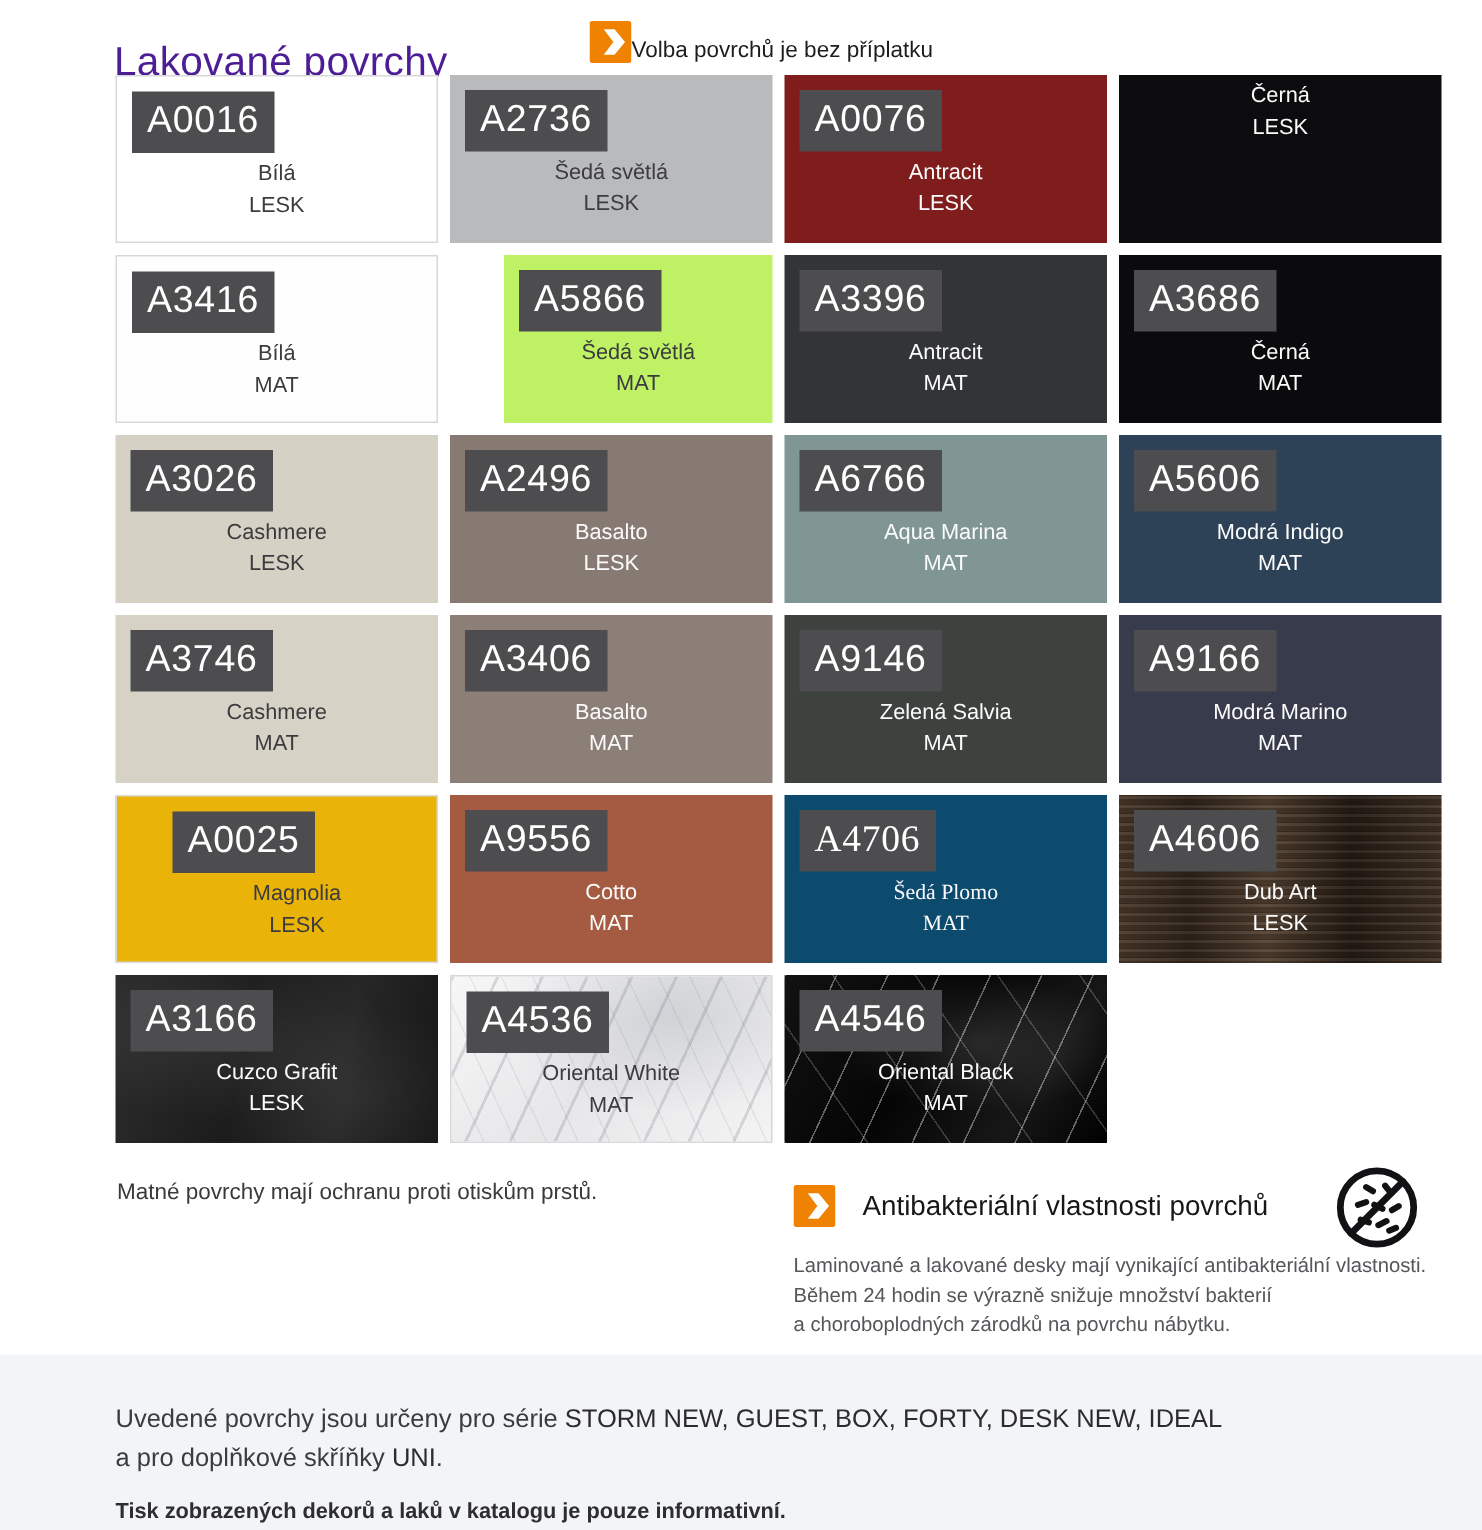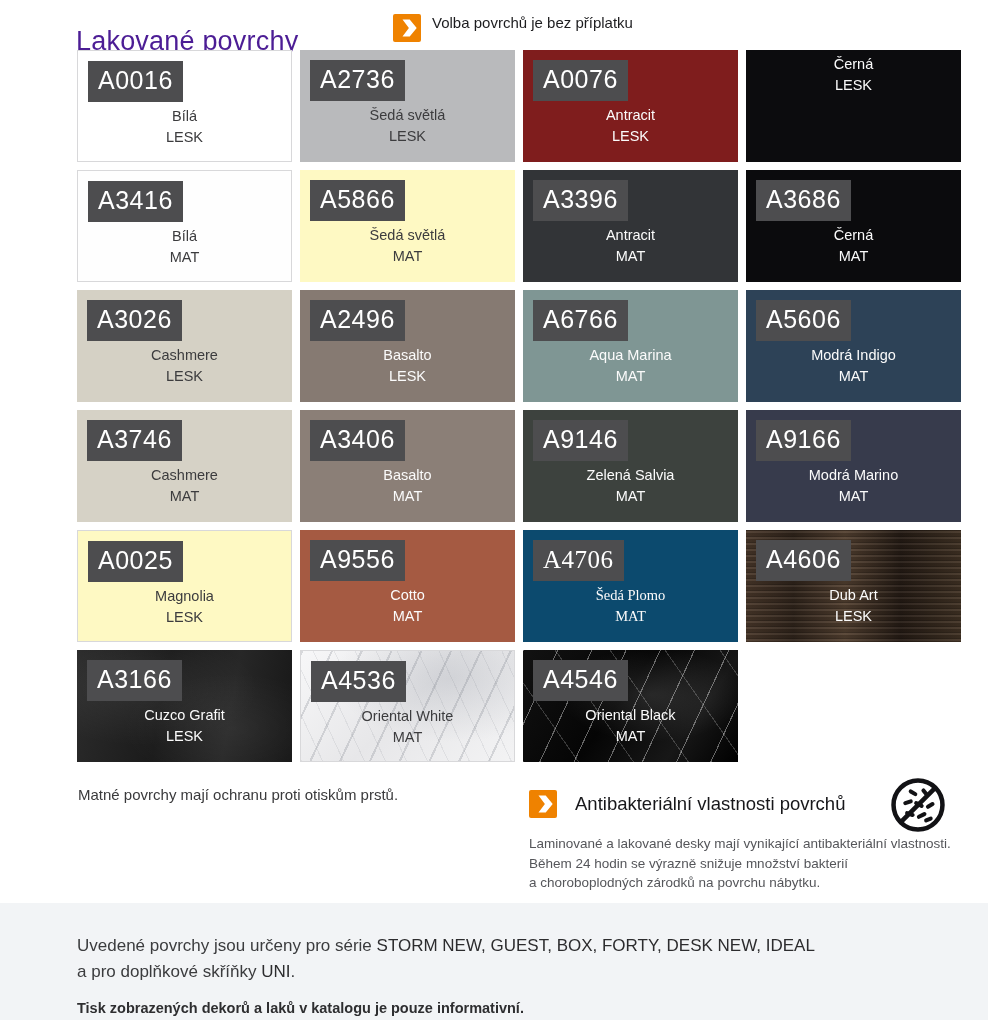--- a/index.html
+++ b/index.html
@@ -3,21 +3,21 @@
 <meta charset="utf-8">
 <style>
   html,body{margin:0;padding:0;}
   body{
     width:988px;height:1020px;position:relative;background:#ffffff;
     font-family:"Liberation Sans",sans-serif;overflow:hidden;color:#3c3c3e;
   }
   
   .page-title{position:absolute;left:76px;top:8px;font-size:27px;font-weight:400;
     letter-spacing:0.2px;color:#4c1d95;}
-  .top-note{position:absolute;left:393px;top:14px;display:flex;align-items:flex-start;gap:11px;}
+  .top-note{position:absolute;left:393px;top:14px;display:flex;align-items:flex-end;}
   .top-note .note-text{font-size:15px;color:#1d1d1f;}
   .chevron-badge{width:28px;height:28px;display:block;}
 
   
   .grid{position:absolute;left:77px;top:50px;display:grid;
     grid-template-columns:repeat(4,215px);grid-auto-rows:112px;gap:8px;}
   .swatch{position:relative;box-sizing:border-box;text-align:center;}
   .swatch.bordered{border:1px solid #d8d8da;}
   .badge-row{text-align:left;padding:10px 0 0 10px;}
   .code-badge{display:inline-block;background:#4d4d4f;color:#ffffff;
@@ -106,21 +106,21 @@
   </div>
 
   <div class="swatch text-dark bordered" style="background: rgb(254, 254, 254);">
     <div class="badge-row">
       <span class="code-badge">A3416</span>
     </div>
     <div class="swatch-name">Bílá</div>
     <div class="swatch-finish">MAT</div>
   </div>
 
-  <div class="swatch text-dark" style="background: #fef9c3;">
+  <div class="swatch text-dark" style="background: #bef264; margin-left: 36px;">
     <div class="badge-row">
       <span class="code-badge">A5866</span>
     </div>
     <div class="swatch-name">Šedá světlá</div>
     <div class="swatch-finish">MAT</div>
   </div>
 
   <div class="swatch text-light" style="background: rgb(50, 52, 55);">
     <div class="badge-row">
       <span class="code-badge">A3396</span>
@@ -194,21 +194,21 @@
   </div>
 
   <div class="swatch text-light" style="background: rgb(55, 59, 76);">
     <div class="badge-row">
       <span class="code-badge">A9166</span>
     </div>
     <div class="swatch-name">Modrá Marino</div>
     <div class="swatch-finish">MAT</div>
   </div>
 
-  <div class="swatch text-dark bordered" style="background: #fef9c3;">
+  <div class="swatch text-dark bordered" style="background: #eab308; padding-left: 27px;">
     <div class="badge-row">
       <span class="code-badge">A0025</span>
     </div>
     <div class="swatch-name">Magnolia</div>
     <div class="swatch-finish">LESK</div>
   </div>
 
   <div class="swatch text-light" style="background: rgb(165, 90, 66);">
     <div class="badge-row">
       <span class="code-badge">A9556</span>

